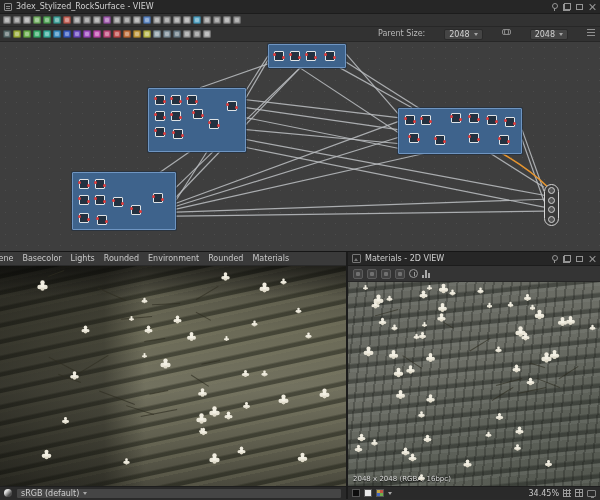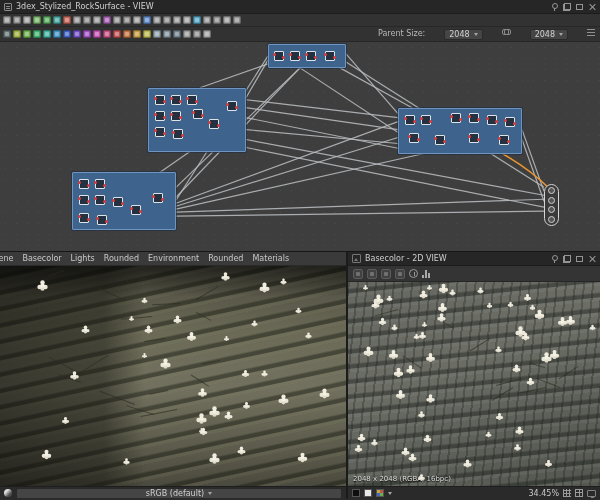--- a/index.html
+++ b/index.html
@@ -88,21 +88,21 @@
       linear-gradient(160deg, #656760 0%, #6c6e66 40%, #5c6058 70%, #53574f 100%);
   }
   .flower { position:absolute; width:3px; height:3px; background:#f3f0e4; border-radius:50%;
     box-shadow:2px 1px 0 #eae6d8, -2px 1px 0 #eae6d8, 0 -2px 0 #f0ecdf, 0 2px 0 #e0dbca; }
   .branch { position:absolute; width:1px; background:#2e2d21; opacity:.65; transform-origin:top left; }
   .texinfo { position:absolute; left:5px; bottom:3px; font-size:7px; color:#dcdcdc; text-shadow:0 1px 1px rgba(0,0,0,.8); }
 
   .statusbar { height:13px; flex:0 0 13px; background:#2a2a2a; border-top:1px solid #1e1e1e;
     display:flex; align-items:center; gap:4px; padding:0 4px; color:#c2c2c2; }
   .icon-sphere { width:8px; height:8px; border-radius:50%; background:linear-gradient(135deg,#ddd 30%,#4d4d4d 70%); }
-  .dd-wide { flex:1; justify-content:center; }
+  .dd-wide { flex:1; justify-content:flex-start; }
   .swatch { width:8px; height:8px; border:1px solid #555; }
   .swatch-black { background:#0e0e0e; }
   .swatch-white { background:#e9e9e9; }
   .swatch-checker { background:conic-gradient(#c25545 0 25%, #6fae4e 25% 50%, #4567c2 50% 75%, #c2a545 75%); border:1px solid #555; width:8px; height:8px; }
   .icon-grid { width:8px; height:8px;
     background:repeating-linear-gradient(0deg,#9a9a9a 0 1px,transparent 1px 3px),
                repeating-linear-gradient(90deg,#9a9a9a 0 1px,transparent 1px 3px); }
   .icon-pixgrid { width:8px; height:8px; border:1px solid #9a9a9a;
     background:repeating-linear-gradient(0deg,transparent 0 3px,#9a9a9a 3px 4px),
                repeating-linear-gradient(90deg,transparent 0 3px,#9a9a9a 3px 4px); }
@@ -358,21 +358,21 @@
           <span class="caret"></span>
         </span>
       </div>
     </div>
 
     <div class="vsplit"></div>
 
     <div class="v2d">
       <div class="panel-header">
         <span class="img2dicon wicon"></span>
-        <span class="ph-title">Basecolor - 2D VIEW</span>
+        <span class="ph-title">Materials - 2D VIEW</span>
         <span class="ph-actions">
           <span class="wicon icon-pin"></span>
           <span class="wicon icon-float"></span>
           <span class="wicon icon-max"></span>
           <span class="wicon icon-close"></span>
         </span>
       </div>
       <div class="toolbar2d">
         <span class="t2icon"></span>
         <span class="t2icon"></span>

